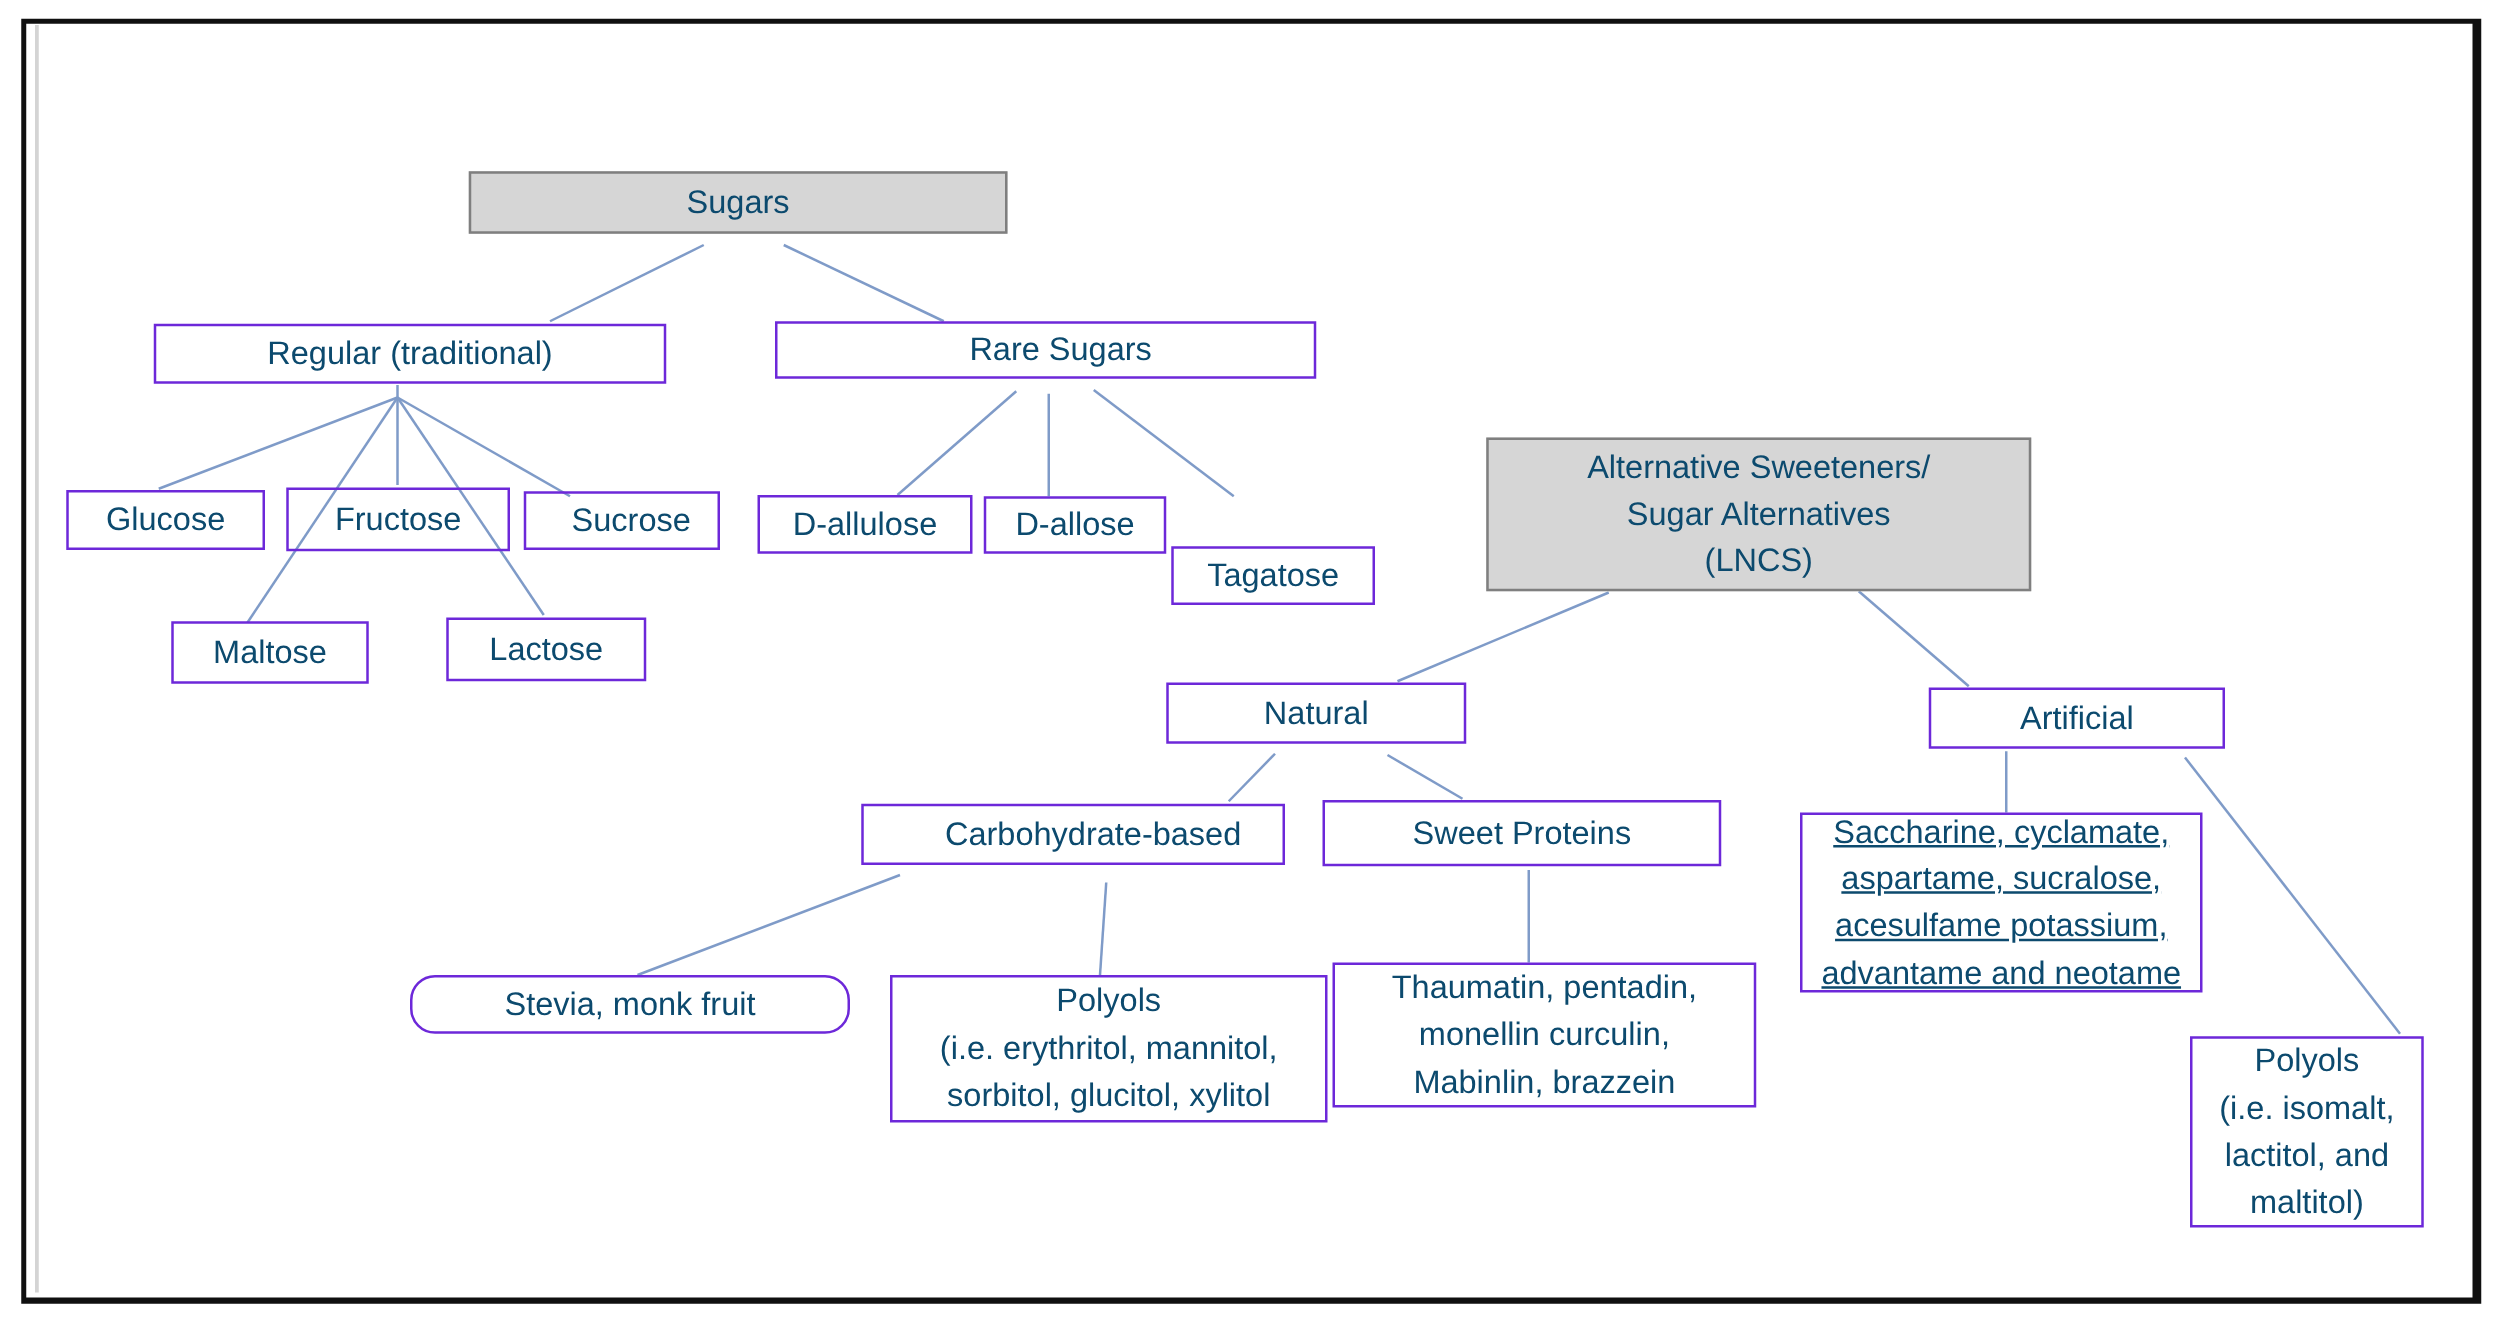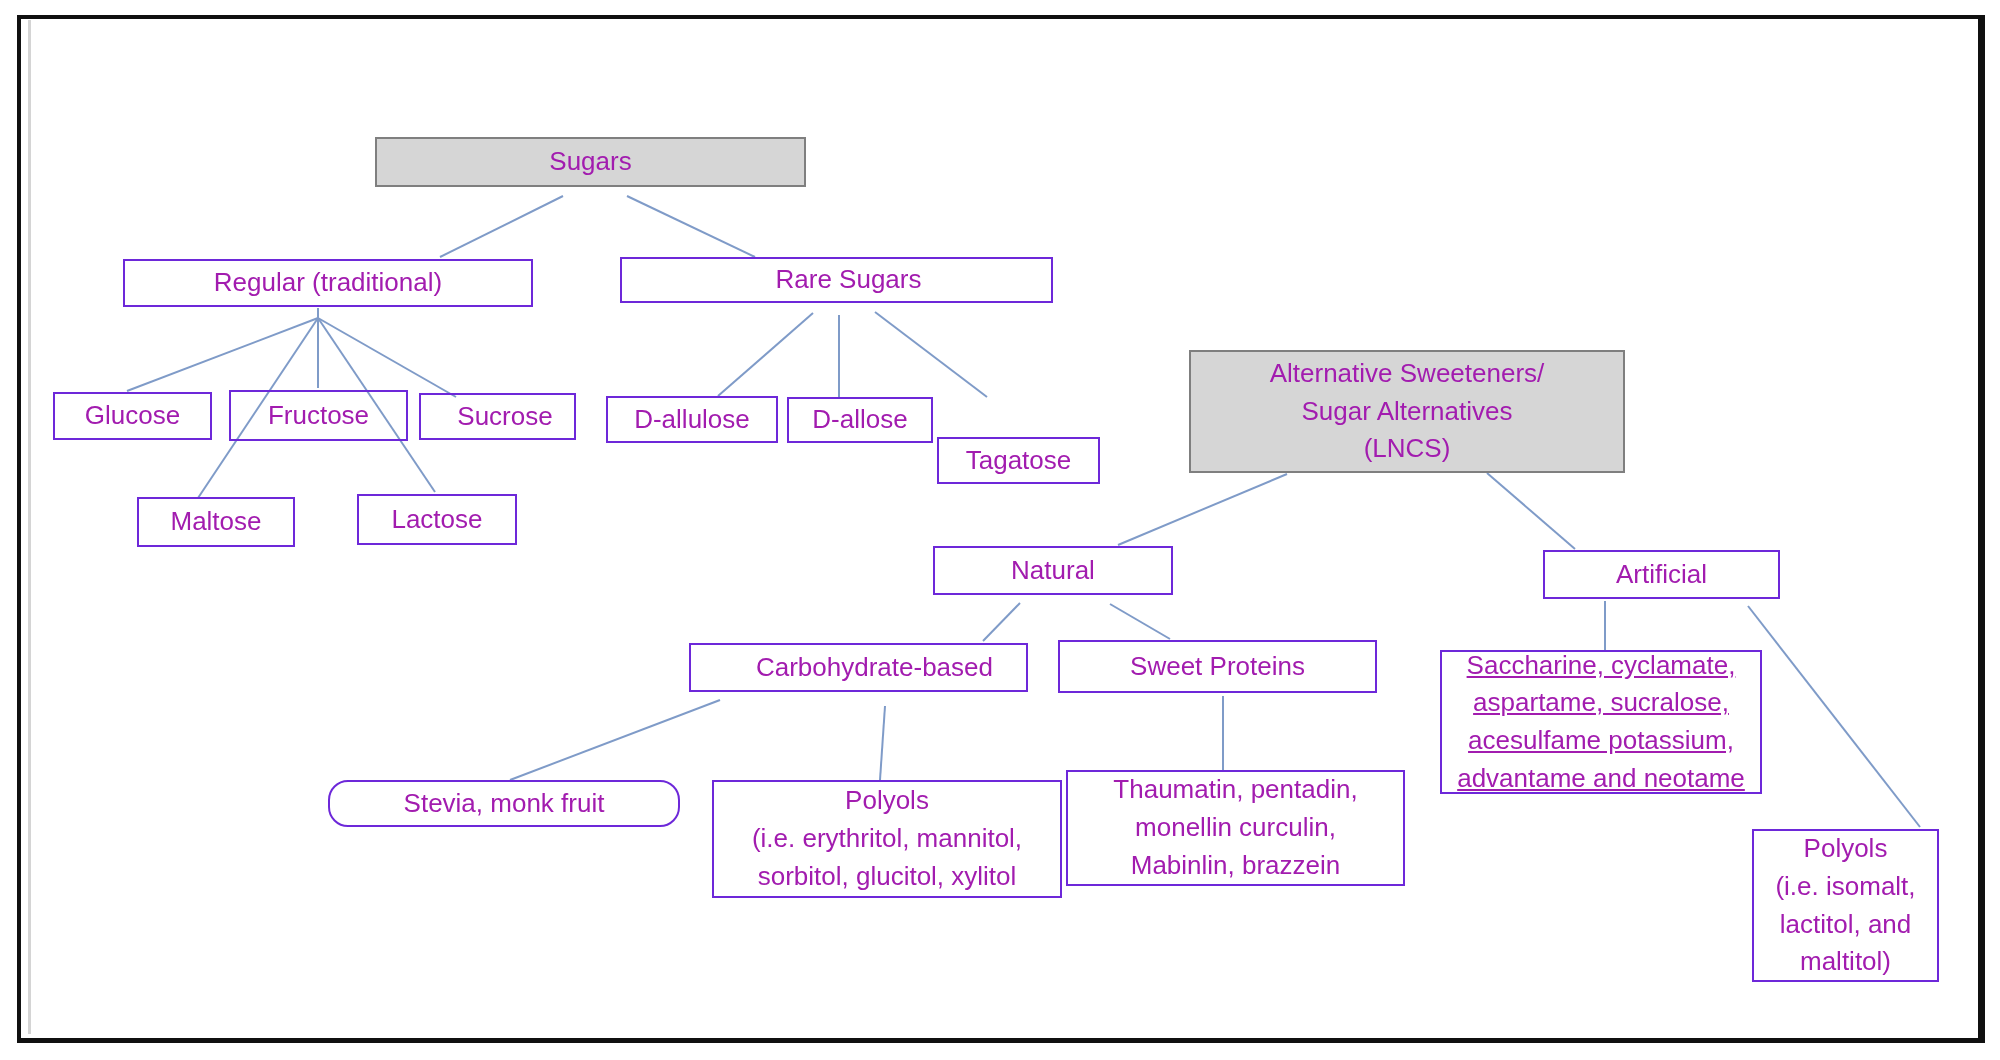--- a/index.html
+++ b/index.html
@@ -28,21 +28,21 @@
   }
   #connectors line{
     stroke:#7f9bc8;stroke-width:2;
   }
   .node{
     position:absolute;box-sizing:border-box;
     border:2px solid #6d28d9;
     background:transparent;
     display:flex;align-items:center;justify-content:center;
     text-align:center;
-    font-size:26px;line-height:1.45;color:#a21caf;
+    font-size:26px;line-height:1.45;color:#0c4a6e;
     white-space:pre-line;
     padding:0 4px;
   }
   .node.filled{
     background:#d6d6d6;
     border-color:#7f7f7f;
   }
   
   #n-sugars{left:375px;top:137px;width:431px;height:50px;}
   #n-regular{left:123px;top:259px;width:410px;height:48px;}

